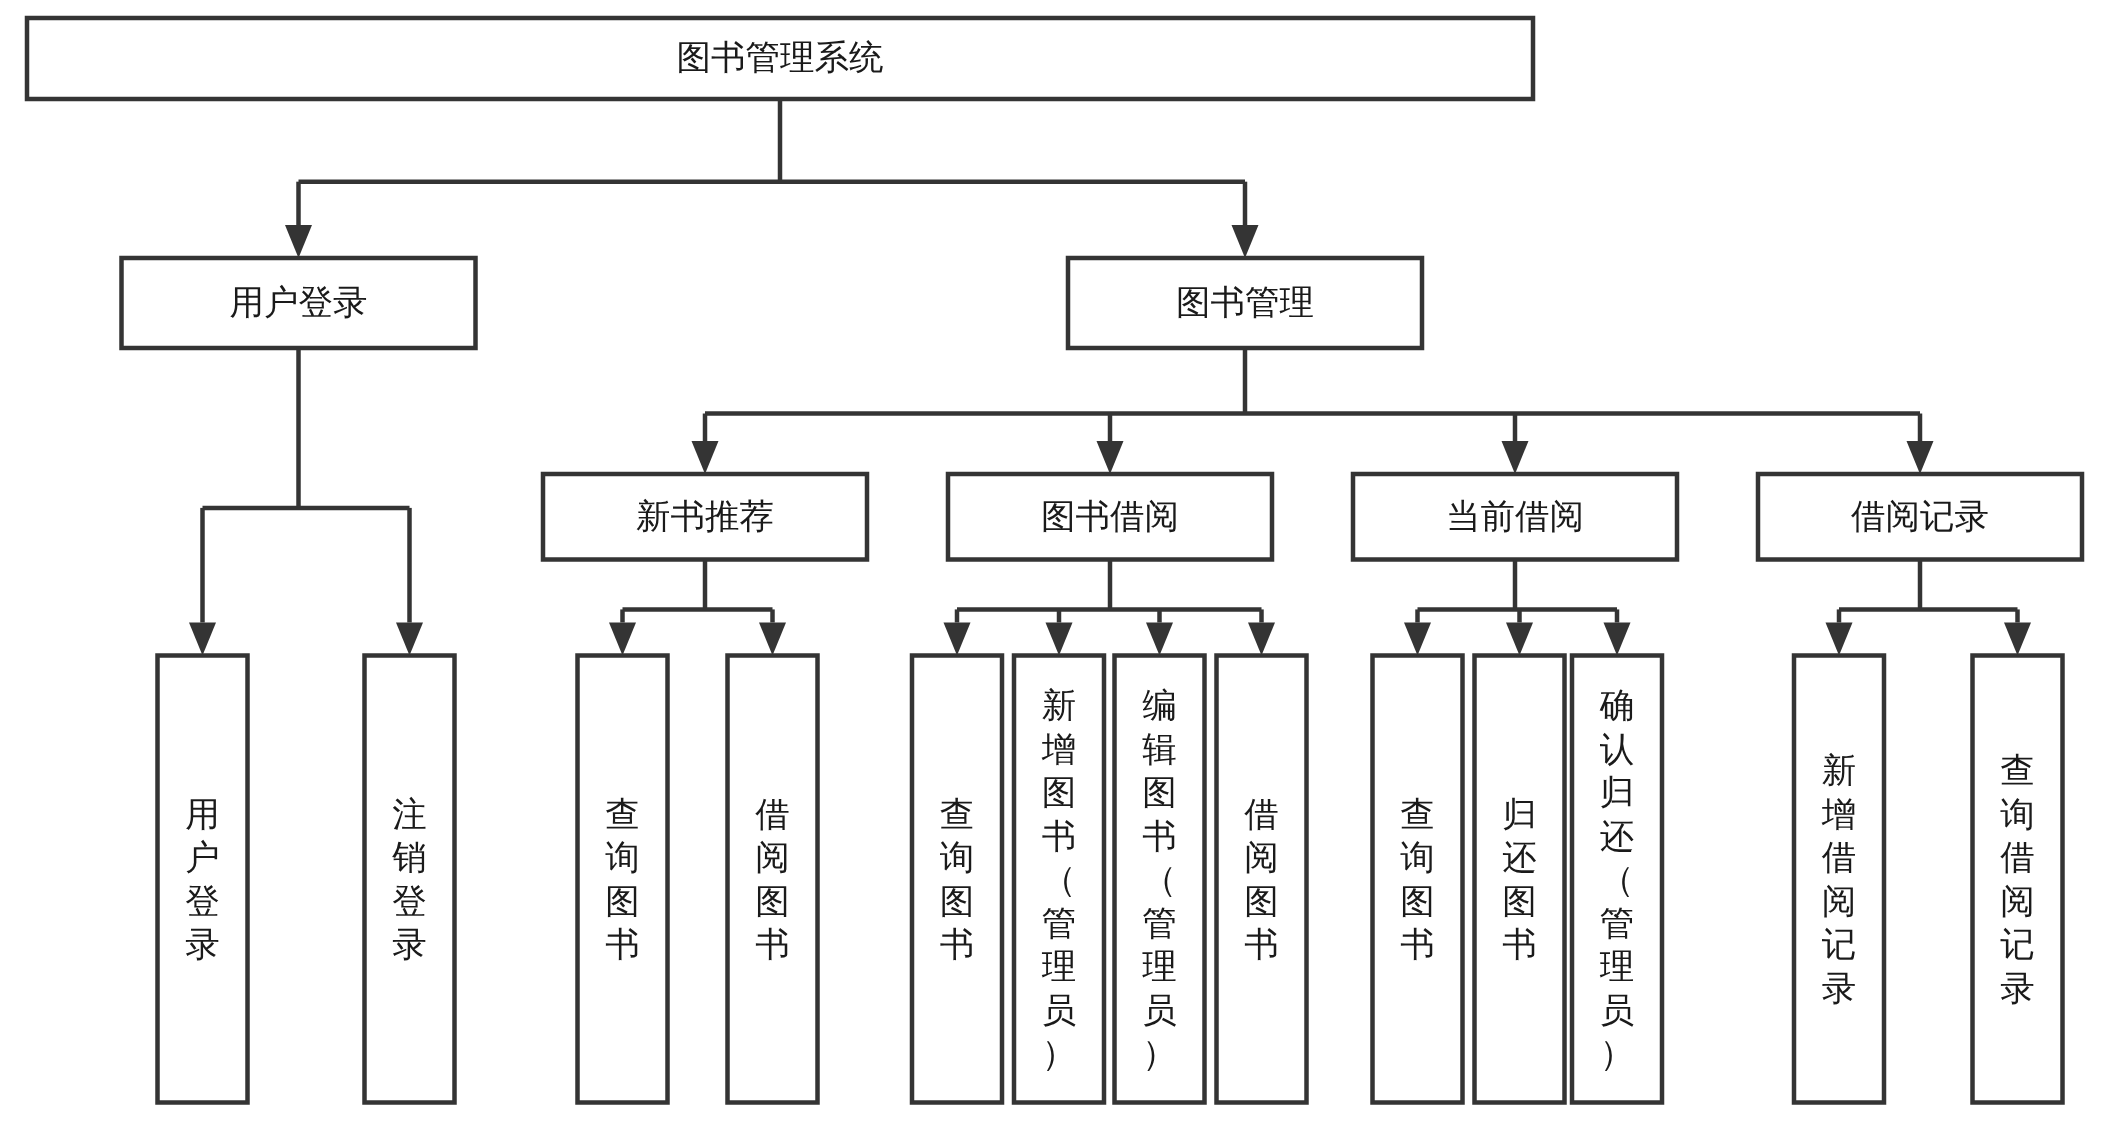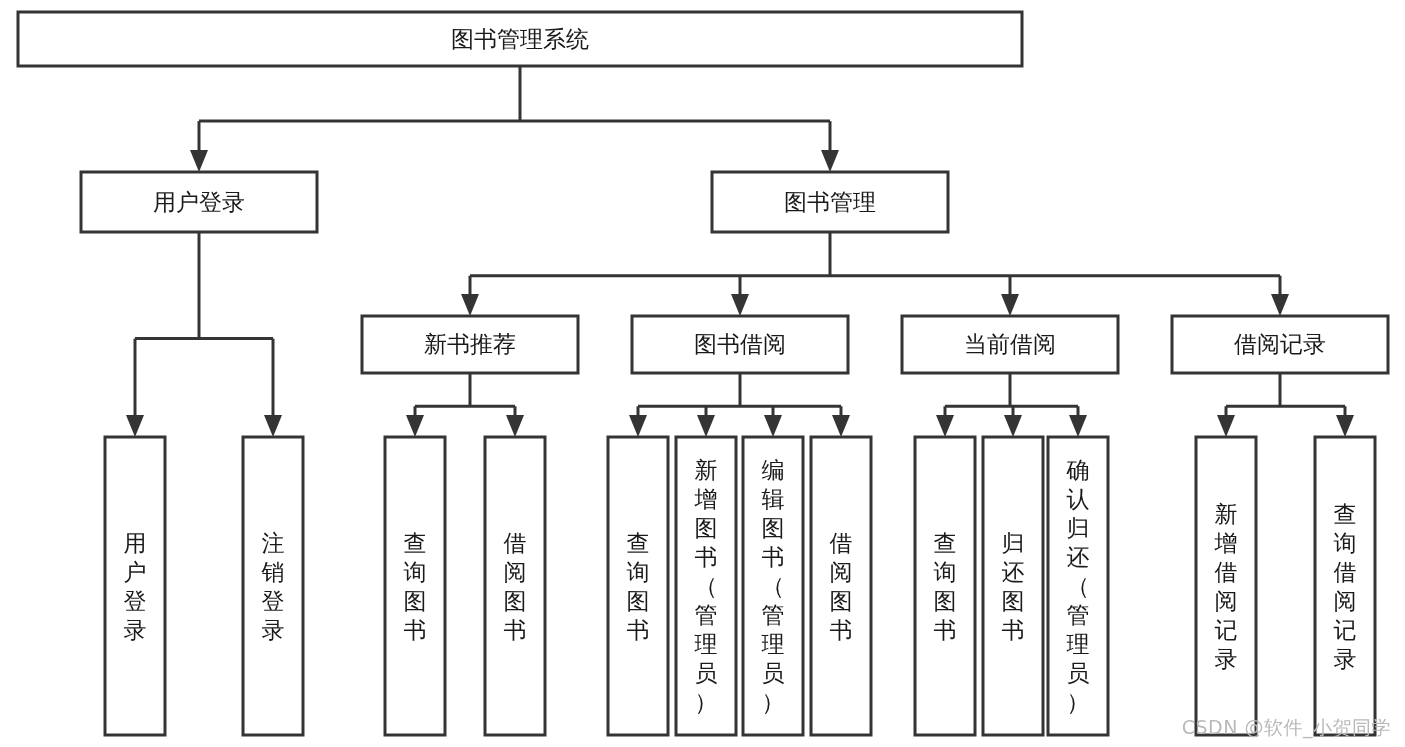--- a/index.html
+++ b/index.html
@@ -200,14 +200,13 @@
         <g>
           <rect x="1196" y="437" width="60" height="298" class="node-box"></rect>
           <text x="1226" y="521.62" class="node-label-v"><tspan x="1226" dy="0">新</tspan><tspan x="1226" dy="29">增</tspan><tspan x="1226" dy="29">借</tspan><tspan x="1226" dy="29">阅</tspan><tspan x="1226" dy="29">记</tspan><tspan x="1226" dy="29">录</tspan></text>
         </g>
         <g>
           <rect x="1315" y="437" width="60" height="298" class="node-box"></rect>
           <text x="1345" y="521.62" class="node-label-v"><tspan x="1345" dy="0">查</tspan><tspan x="1345" dy="29">询</tspan><tspan x="1345" dy="29">借</tspan><tspan x="1345" dy="29">阅</tspan><tspan x="1345" dy="29">记</tspan><tspan x="1345" dy="29">录</tspan></text>
         </g>
       </g>
   </svg>
-  <div class="watermark">CSDN @软件_小贺同学</div>
 </div>
 
 </body></html>

